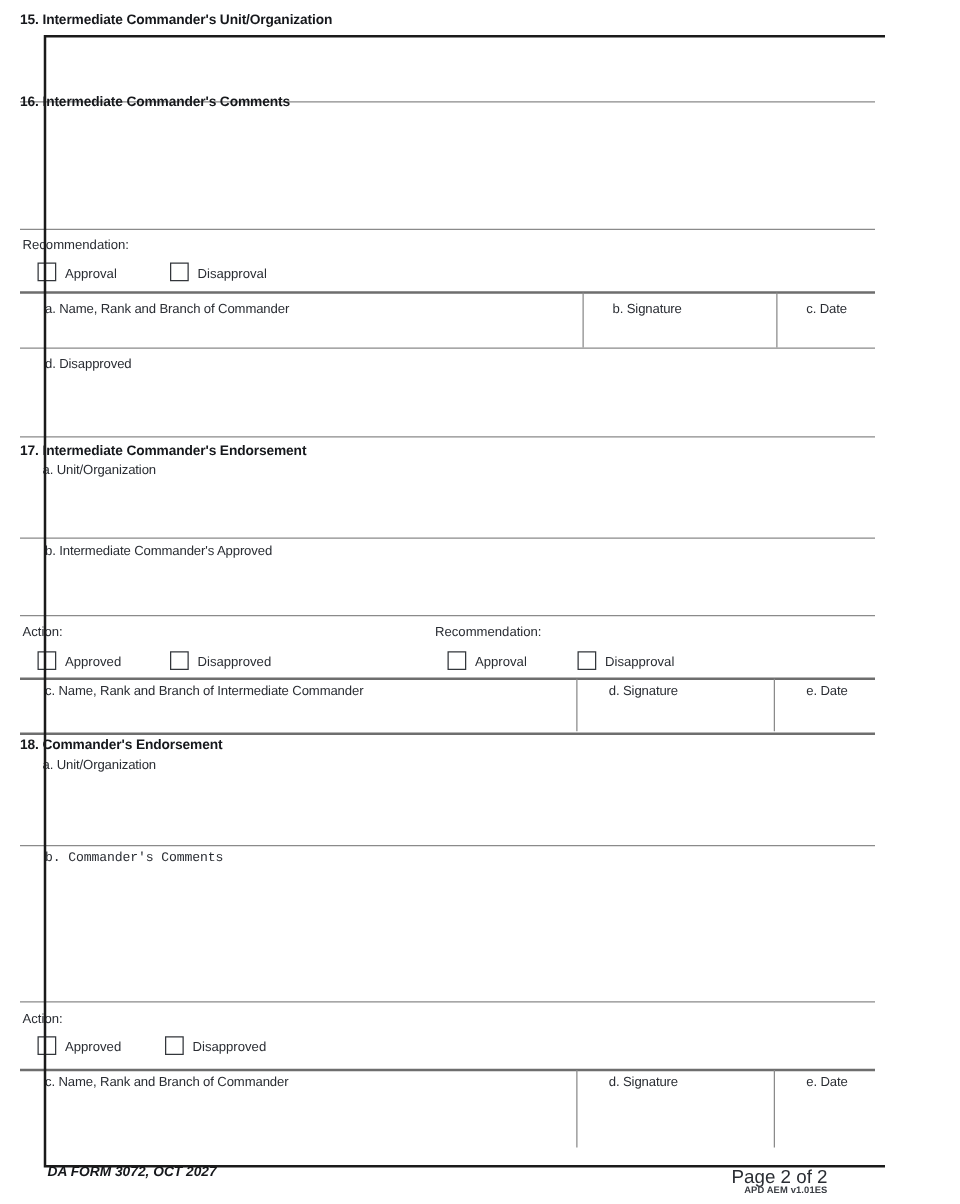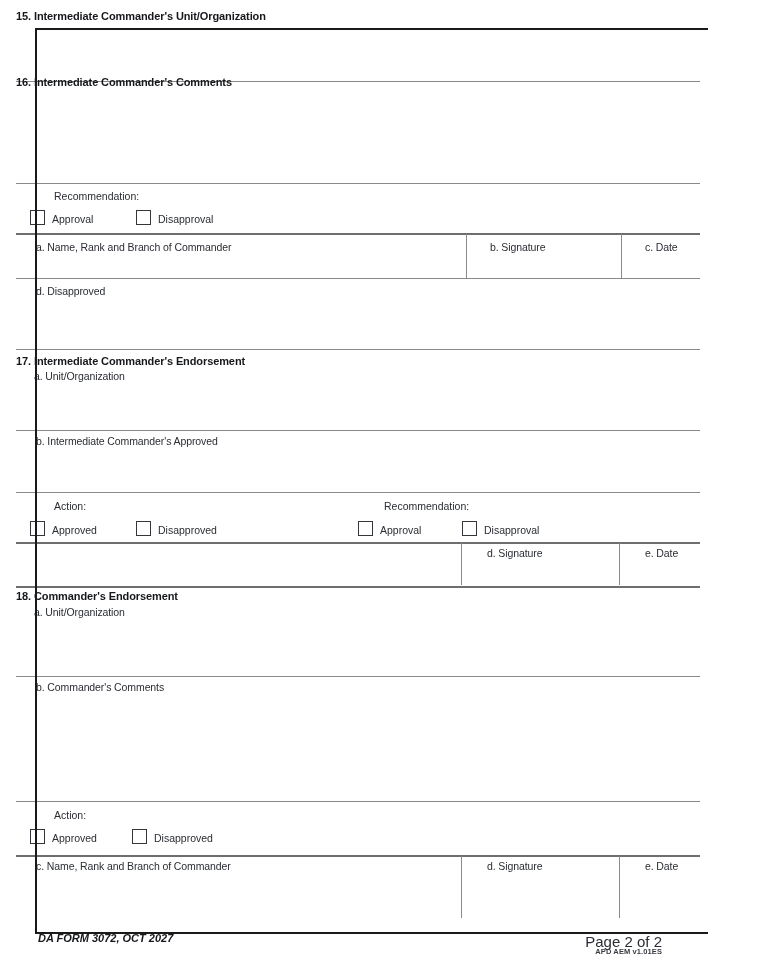--- a/index.html
+++ b/index.html
@@ -71,21 +71,20 @@
     color: #2a2d33;
     letter-spacing: -0.1px;
     white-space: nowrap;
     margin-left: 18px;
   }
   .group-label {
     position: absolute;
     font-size: 10.5px;
     color: #2a2d33;
     white-space: nowrap;
-    margin-left: 36px;
   }
 
   
   .checkbox {
     position: absolute;
     width: 15px;
     height: 15px;
     border: 1.4px solid #33363b;
     background: #ffffff;
     box-sizing: border-box;
@@ -194,39 +193,40 @@
   <div class="group-label" style="left:348px; top:500px;">Recommendation:</div>
 
   <div class="checkbox" style="left:358px; top:521px;"></div>
   <div class="checkbox-label" style="left:380px; top:524px;">Approval</div>
 
   <div class="checkbox" style="left:462px; top:521px;"></div>
   <div class="checkbox-label" style="left:484px; top:524px;">Disapproval</div>
 
   <div class="hrule thick" style="top:542px;"></div>
 
+  <div class="field-label" style="left:18px; top:547px;">c. Name, Rank and Branch of Intermediate Commander</div>
   <div class="abs" style="left:16px; top:543px; width:445px; height:42px;"></div>
 
   <div class="vrule" style="left:461px; top:543px; height:42px;"></div>
   <div class="field-label" style="left:469px; top:547px;">d. Signature</div>
   <div class="abs" style="left:462px; top:543px; width:157px; height:42px;"></div>
 
   <div class="vrule" style="left:619px; top:543px; height:42px;"></div>
   <div class="field-label" style="left:627px; top:547px;">e. Date</div>
   <div class="abs" style="left:620px; top:543px; width:80px; height:42px;"></div>
 
   <div class="hrule thick" style="top:586px;"></div>
 
   <div class="sec-title" style="left:16px; top:590px;">18. Commander's Endorsement</div>
   <div class="field-label" style="left:16px; top:606px;">a. Unit/Organization</div>
   <div class="abs" style="left:16px; top:622px; width:684px; height:53px;"></div>
 
   <div class="hrule" style="top:676px;"></div>
 
-  <div class="field-label" style="left:18px; top:681px;">b. Commander's Comments</div>
+  <div class="field-label" style="left:18px; top:681px;font-family:Liberation Mono, monospace;">b. Commander's Comments</div>
   <div class="abs" style="left:16px; top:697px; width:684px; height:103px;"></div>
 
   <div class="hrule" style="top:801px;"></div>
 
   <div class="group-label" style="left:18px; top:809px;">Action:</div>
 
   <div class="checkbox" style="left:30px; top:829px;"></div>
   <div class="checkbox-label" style="left:52px; top:832px;">Approved</div>
 
   <div class="checkbox" style="left:132px; top:829px;"></div>

